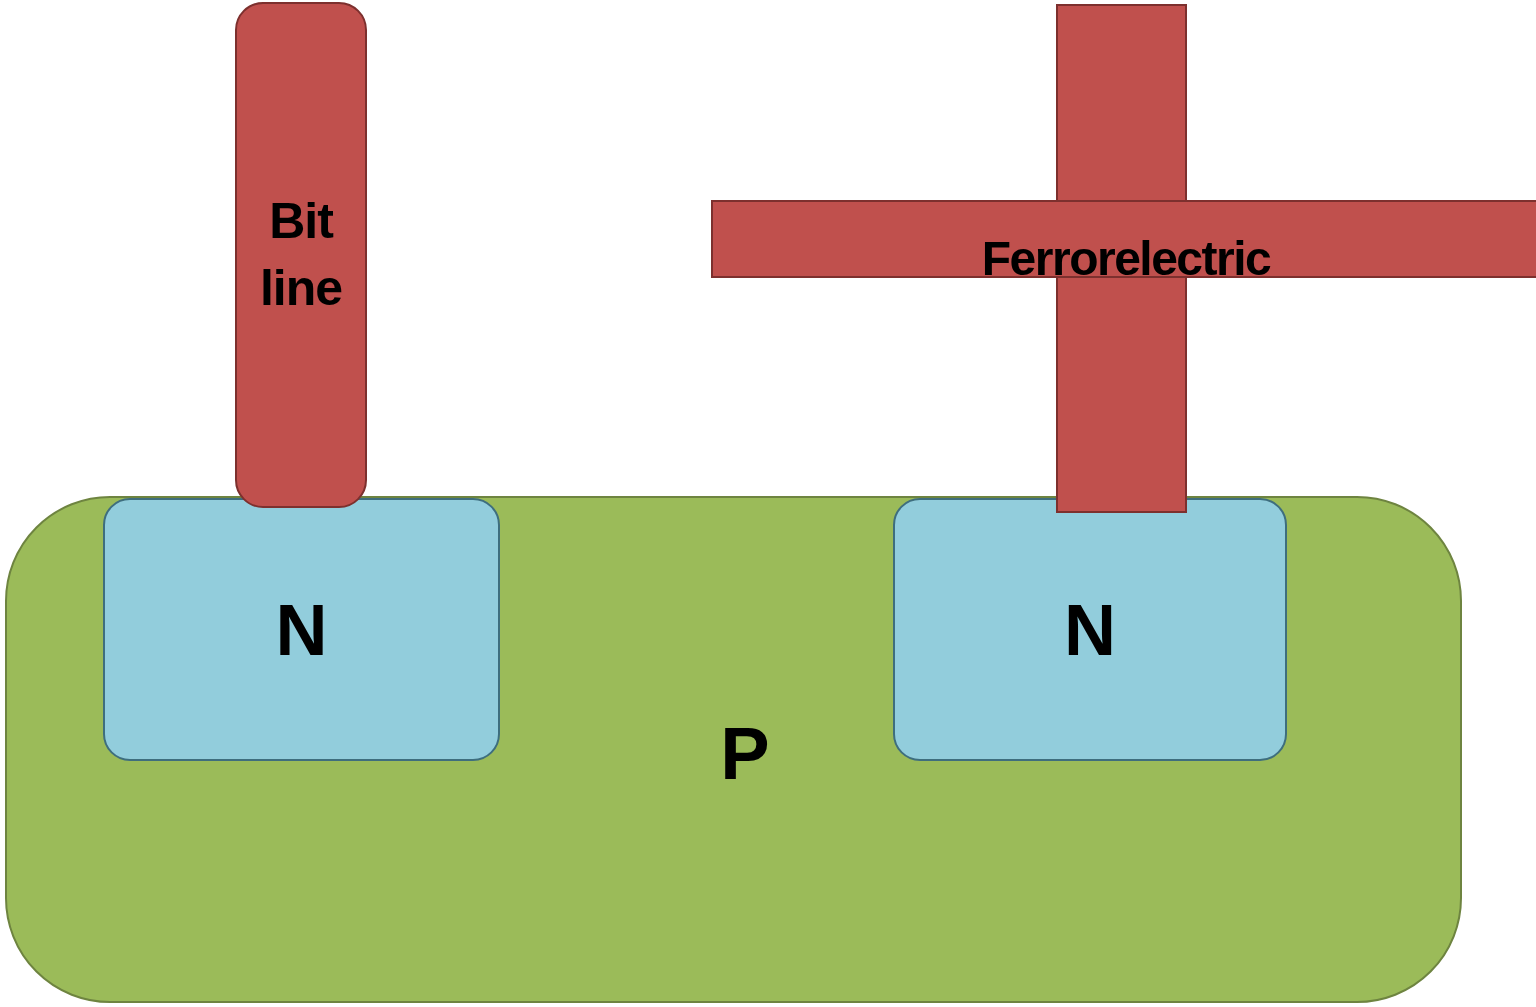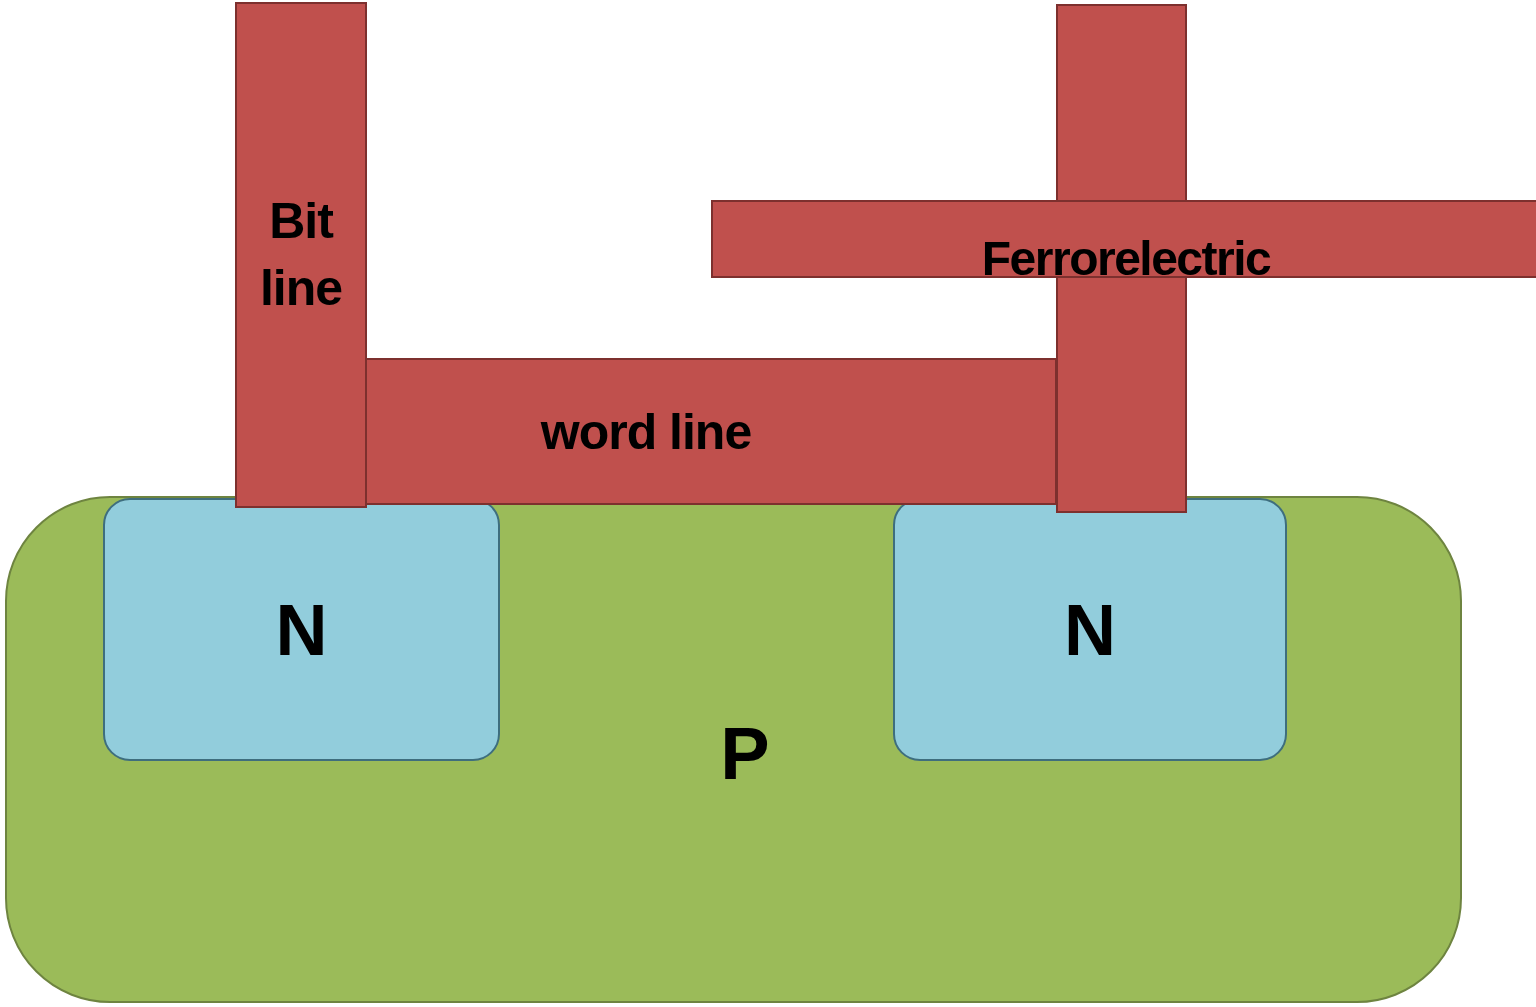--- a/index.html
+++ b/index.html
@@ -53,20 +53,21 @@
     justify-content: center;
   }
   .bit-line {
     left: 235px; top: 2px;
     width: 132px; height: 506px;
     z-index: 4;
     display: flex;
     flex-direction: column;
     align-items: center;
     justify-content: center;
+    border-radius: 28px;
   }
   .plate-bar {
     left: 1056px; top: 4px;
     width: 131px; height: 509px;
     z-index: 5;
   }
   .ferro-bar {
     left: 711px; top: 200px;
     width: 830px; height: 78px;
     z-index: 6;
@@ -102,23 +103,20 @@
   </div>
 
   <div class="shape n-region n-left">
     <span class="label n-label">N</span>
   </div>
 
   <div class="shape n-region n-right">
     <span class="label n-label">N</span>
   </div>
 
-  <div class="shape redbar word-line">
-    <span class="label bar-label">word line</span>
-  </div>
 
   <div class="shape redbar bit-line">
     <span class="label bit-label-line">Bit</span>
     <span class="label bit-label-line">line</span>
   </div>
 
   <div class="shape redbar plate-bar"></div>
 
   <div class="shape redbar ferro-bar">
     <span class="label ferro-label">Ferrorelectric</span>

